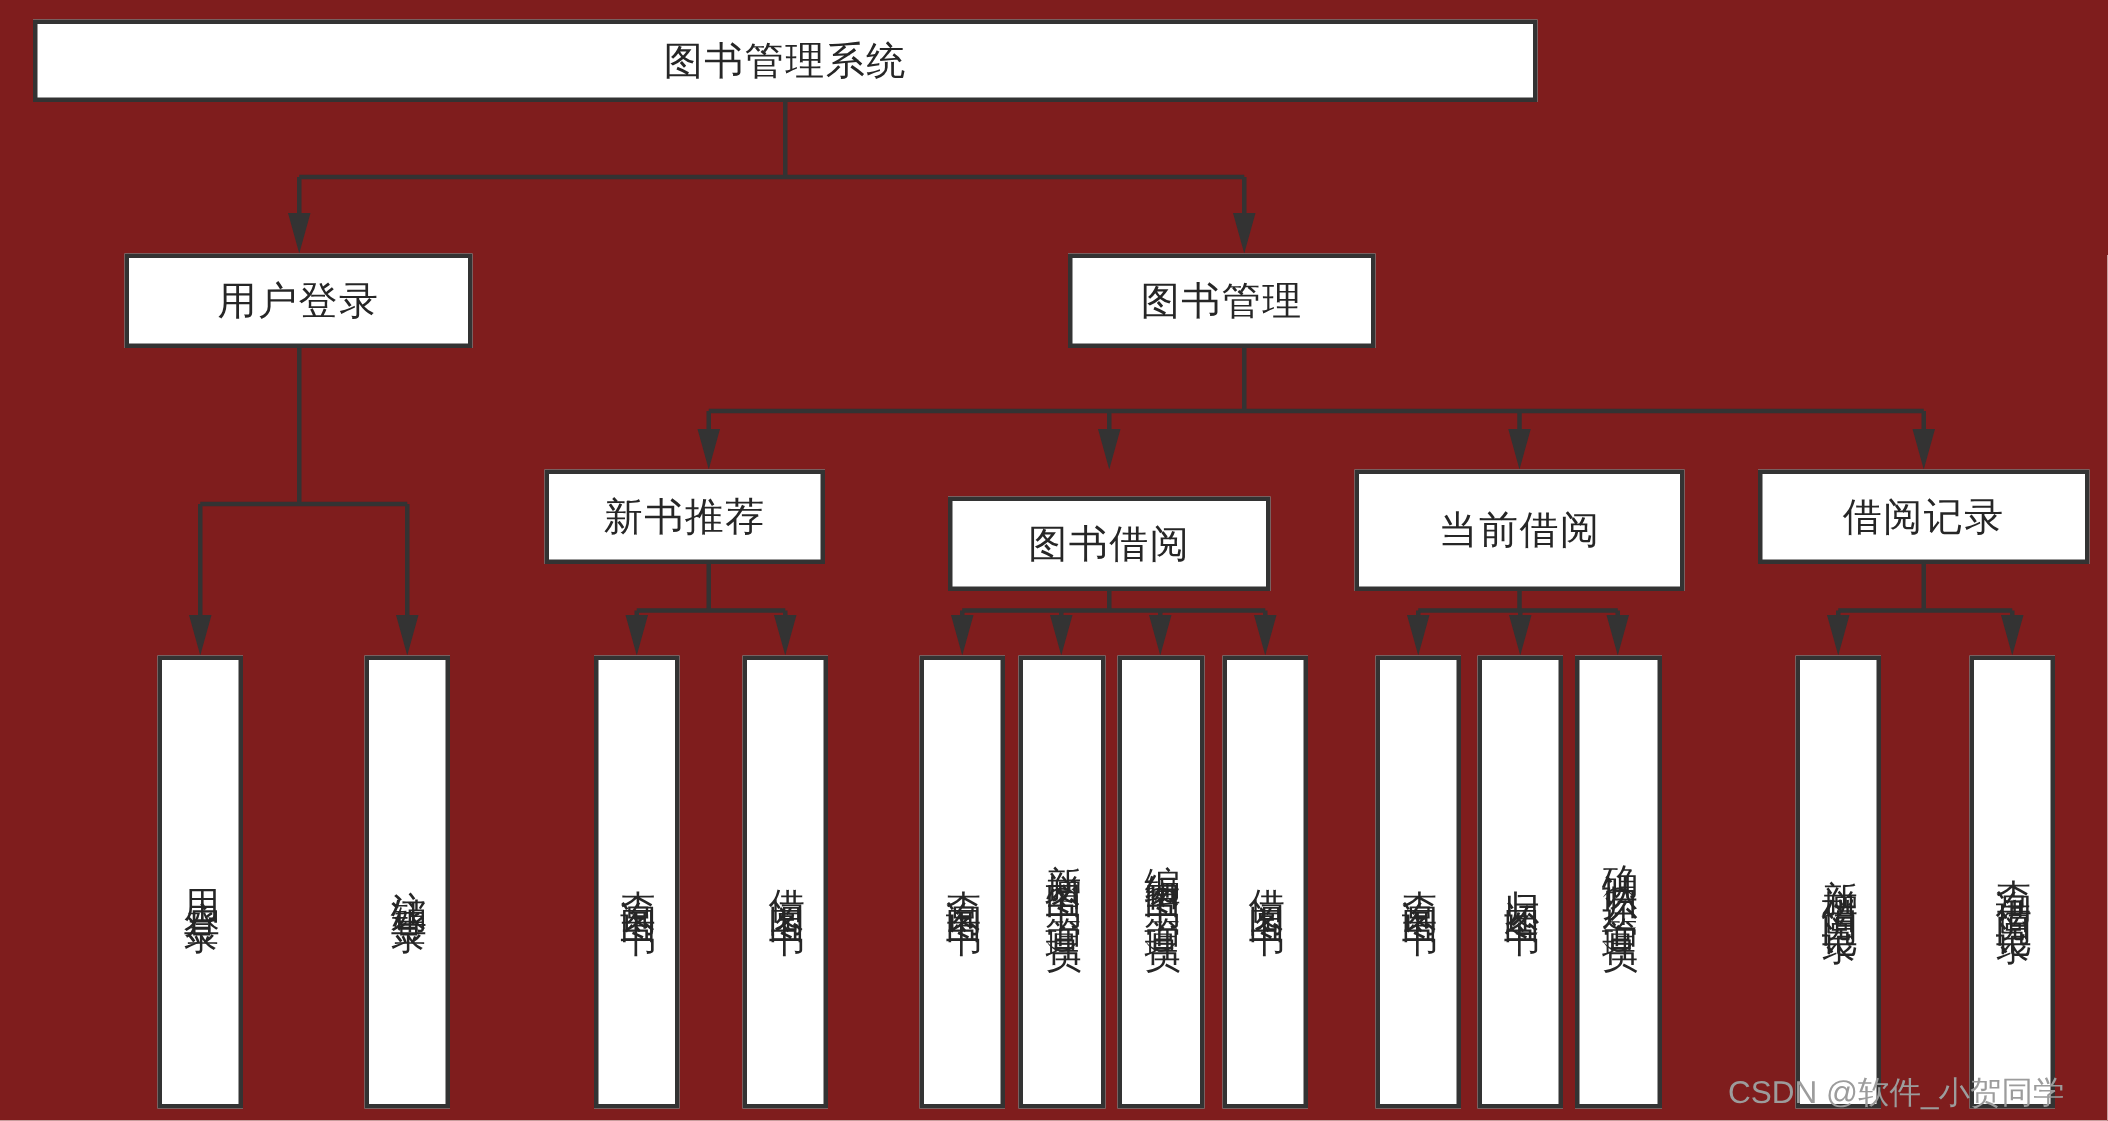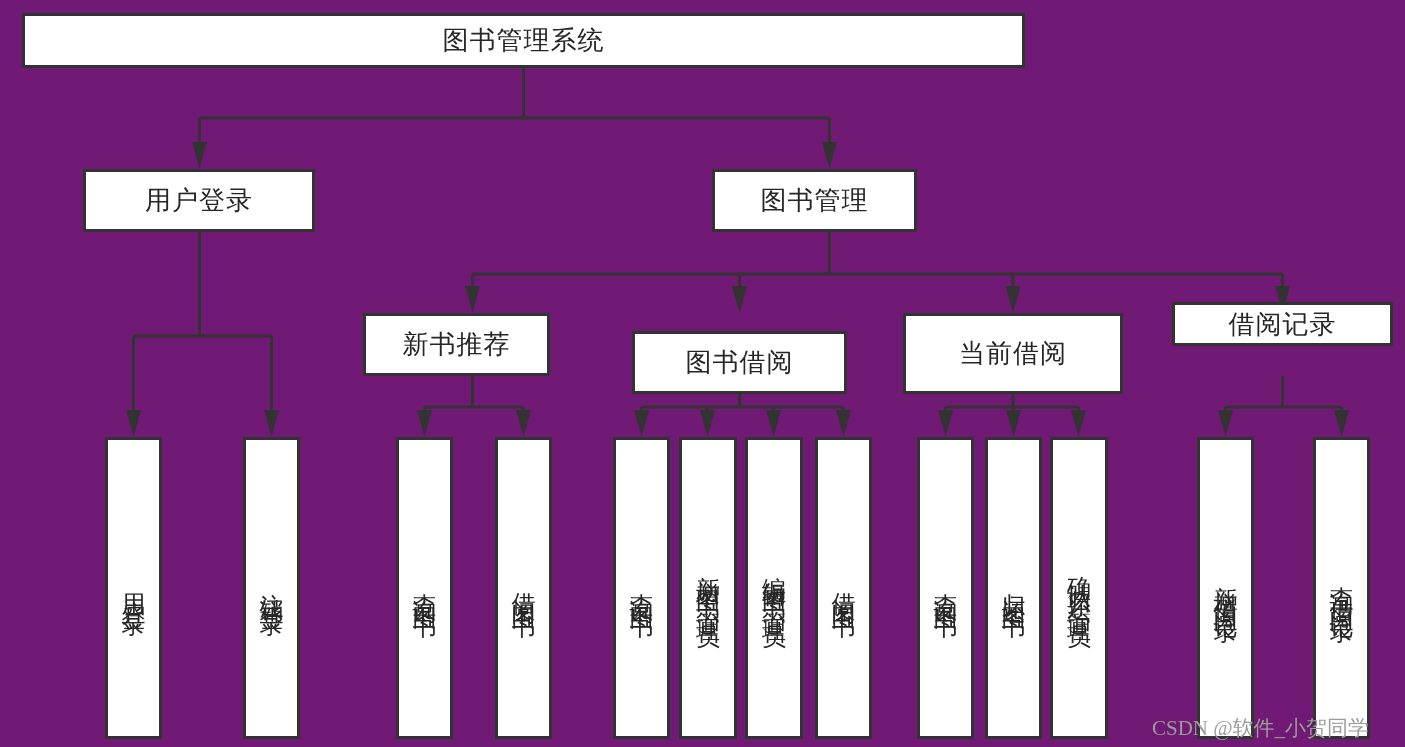--- a/index.html
+++ b/index.html
@@ -1,22 +1,22 @@
 <!DOCTYPE html>
 <html><head>
 <meta charset="utf-8">
 <style>
   html, body { margin: 0; padding: 0; background: #ffffff; }
   .stage {
     position: relative;
     width: 1405px;
     height: 747px;
-    background: #701a75;
+    background: #7f1d1d;
     overflow: hidden;
-    font-family: Liberation Serif, serif;
+    font-family: Liberation Sans, sans-serif;
   }
   .box {
     position: absolute;
     box-sizing: border-box;
     border: 3px solid #333333;
     background: #ffffff;
     display: flex;
     align-items: center;
     justify-content: center;
     color: #262626;
@@ -95,21 +95,21 @@
   </svg>
 
   <div class="box hbox" style="left:22px; top:13px; width:1003px; height:55px;">图书管理系统</div>
 
   <div class="box hbox" style="left:83px; top:169px; width:232px; height:63px;">用户登录</div>
   <div class="box hbox" style="left:712px; top:169px; width:205px; height:63px;">图书管理</div>
 
   <div class="box hbox" style="left:363px; top:313px; width:187px; height:63px;">新书推荐</div>
   <div class="box hbox" style="left:632px; top:313px; width:215px; height:63px;margin-top:18px;">图书借阅</div>
   <div class="box hbox" style="left:903px; top:313px; width:220px; height:81px;">当前借阅</div>
-  <div class="box hbox" style="left:1172px; top:302px; width:221px; height:44px;">借阅记录</div>
+  <div class="box hbox" style="left:1172px; top:313px; width:221px; height:63px;">借阅记录</div>
 
   <div class="box leaf" style="left:105px; top:437px; width:57px; height:302px;">用户登录</div>
   <div class="box leaf" style="left:243px; top:437px; width:57px; height:302px;">注销登录</div>
 
   <div class="box leaf" style="left:396px; top:437px; width:57px; height:302px;">查询图书</div>
   <div class="box leaf" style="left:495px; top:437px; width:57px; height:302px;">借阅图书</div>
 
   <div class="box leaf" style="left:613px; top:437px; width:57px; height:302px;">查询图书</div>
   <div class="box leaf" style="left:679px; top:437px; width:58px; height:302px;">新增图书（管理员）</div>
   <div class="box leaf" style="left:745px; top:437px; width:58px; height:302px;">编辑图书（管理员）</div>

